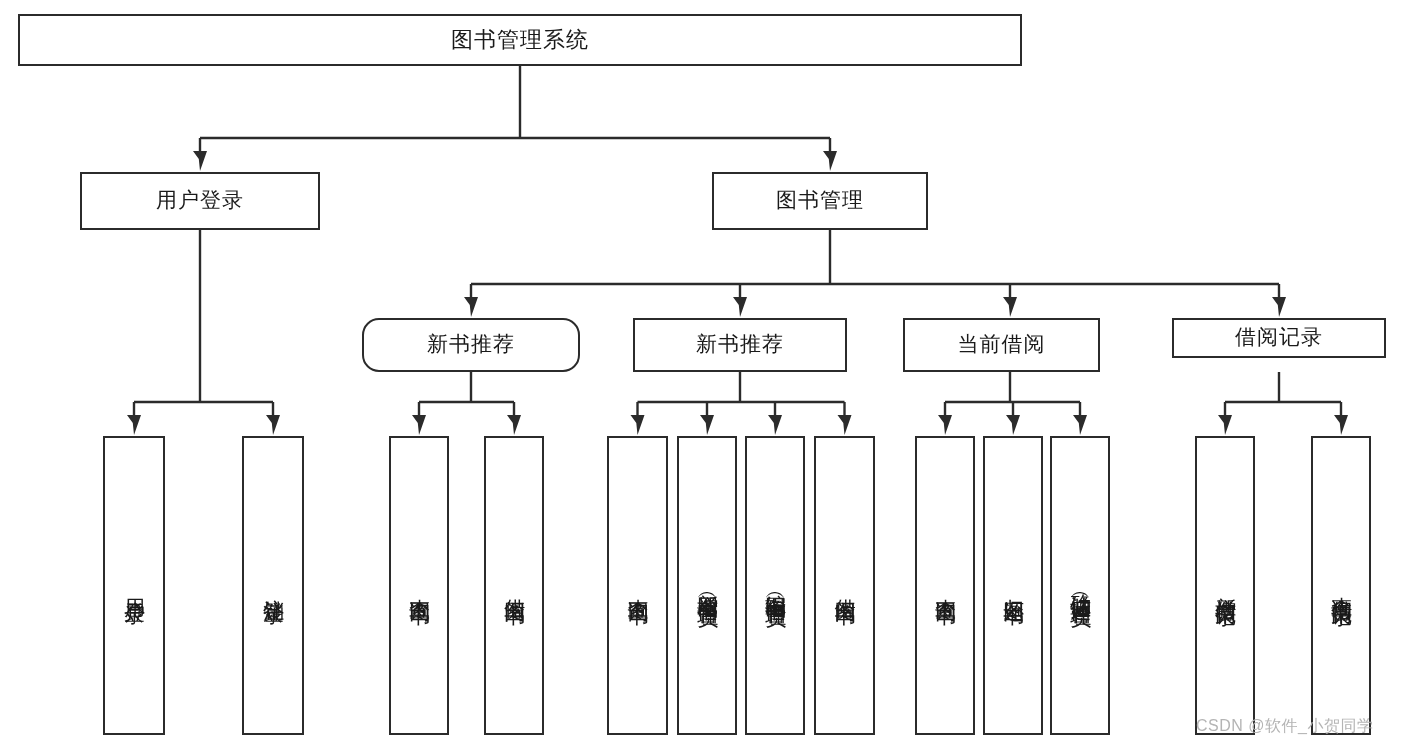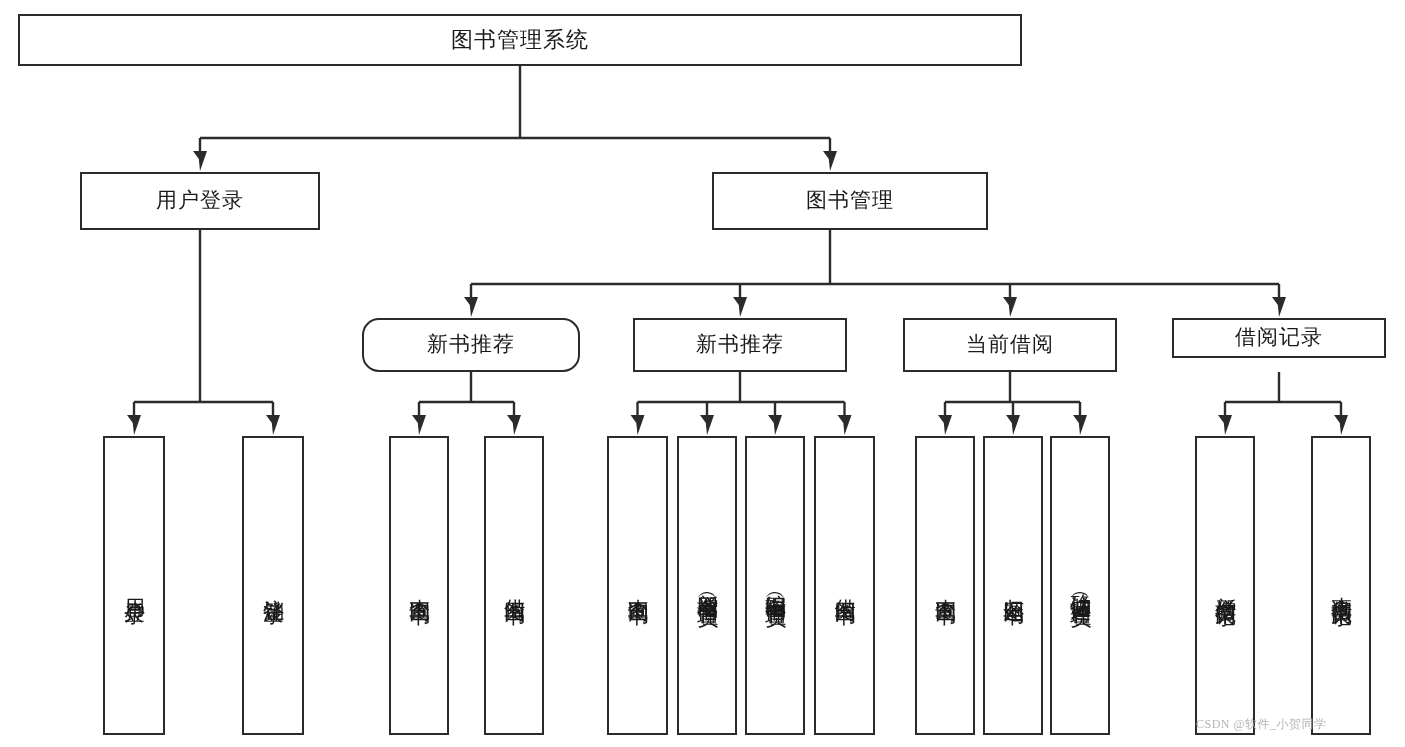--- a/index.html
+++ b/index.html
@@ -52,26 +52,26 @@
     line-height: 1.32;
     letter-spacing: 2px;
     padding: 6px 0;
     text-align: center;
     white-space: nowrap;
   }
   .watermark {
     position: absolute;
     left: 1196px;
     top: 716px;
-    font-size: 12px;
+    font-size: 16px;
     color: #b4b4b4;
     letter-spacing: 0.5px;
     z-index: 5;
     white-space: nowrap;
-    font-family: Liberation Serif, serif;
+    font-family: Liberation Sans, sans-serif;
   }
 </style>
 </head>
 <body>
 
 <div id="canvas">
 
   <svg id="wires" viewBox="0 0 1405 747" xmlns="http://www.w3.org/2000/svg">
     <defs>
       <marker id="arrow" markerWidth="10" markerHeight="12" refX="1" refY="6" orient="auto" markerUnits="userSpaceOnUse">
@@ -130,25 +130,25 @@
         <path d="M1006,415 L1020,415 L1013,435 L1011.8,423 Z" fill="#2b2b2b" stroke="none"></path>
         <path d="M1073,415 L1087,415 L1080,435 L1078.8,423 Z" fill="#2b2b2b" stroke="none"></path>
         <path d="M1218,415 L1232,415 L1225,435 L1223.8,423 Z" fill="#2b2b2b" stroke="none"></path>
         <path d="M1334,415 L1348,415 L1341,435 L1339.8,423 Z" fill="#2b2b2b" stroke="none"></path>
       </g>
   </svg>
 
   <div class="node root horiz" style="left: 18px; top: 14px; width: 1004px; height: 52px;">图书管理系统</div>
 
   <div class="node horiz" style="left: 80px; top: 172px; width: 240px; height: 58px;">用户登录</div>
-  <div class="node horiz" style="left: 712px; top: 172px; width: 276px; height: 58px;">图书管理</div>
+  <div class="node horiz" style="left: 712px; top: 172px; width: 216px; height: 58px;">图书管理</div>
 
   <div class="node horiz" style="left: 362px; top: 318px; width: 218px; height: 54px; border-radius: 17px;">新书推荐</div>
   <div class="node horiz" style="left: 633px; top: 318px; width: 214px; height: 54px;">新书推荐</div>
-  <div class="node horiz" style="left: 903px; top: 318px; width: 214px; height: 54px;">当前借阅</div>
+  <div class="node horiz" style="left: 903px; top: 318px; width: 197px; height: 54px;">当前借阅</div>
   <div class="node horiz" style="left: 1172px; top: 318px; width: 214px; height: 40px;">借阅记录</div>
 
   <div class="node vert" style="left: 103px; top: 436px; width: 62px; height: 299px;">用户登录</div>
   <div class="node vert" style="left: 242px; top: 436px; width: 62px; height: 299px;">注销登录</div>
   <div class="node vert" style="left: 389px; top: 436px; width: 60px; height: 299px;">查询图书</div>
   <div class="node vert" style="left: 484px; top: 436px; width: 60px; height: 299px;">借阅图书</div>
   <div class="node vert" style="left: 607px; top: 436px; width: 61px; height: 299px;">查询图书</div>
   <div class="node vert" style="left: 677px; top: 436px; width: 60px; height: 299px;">新增图书（管理员）</div>
   <div class="node vert" style="left: 745px; top: 436px; width: 60px; height: 299px;">编辑图书（管理员）</div>
   <div class="node vert" style="left: 814px; top: 436px; width: 61px; height: 299px;">借阅图书</div>

